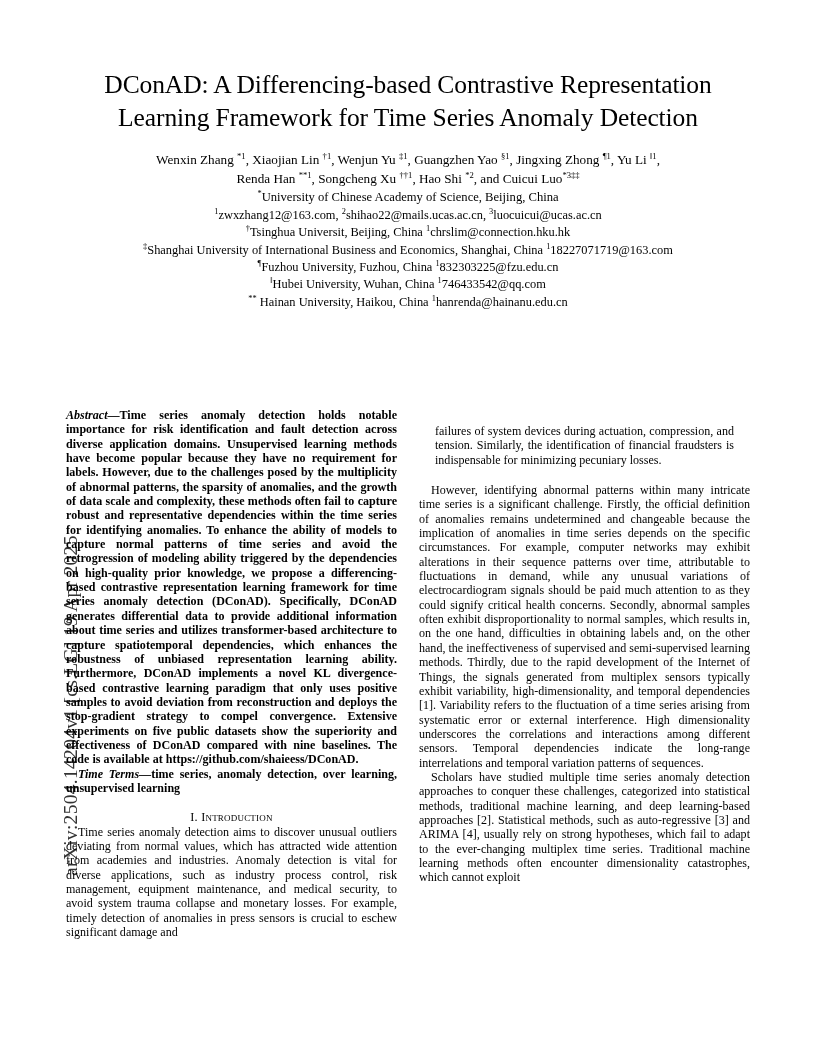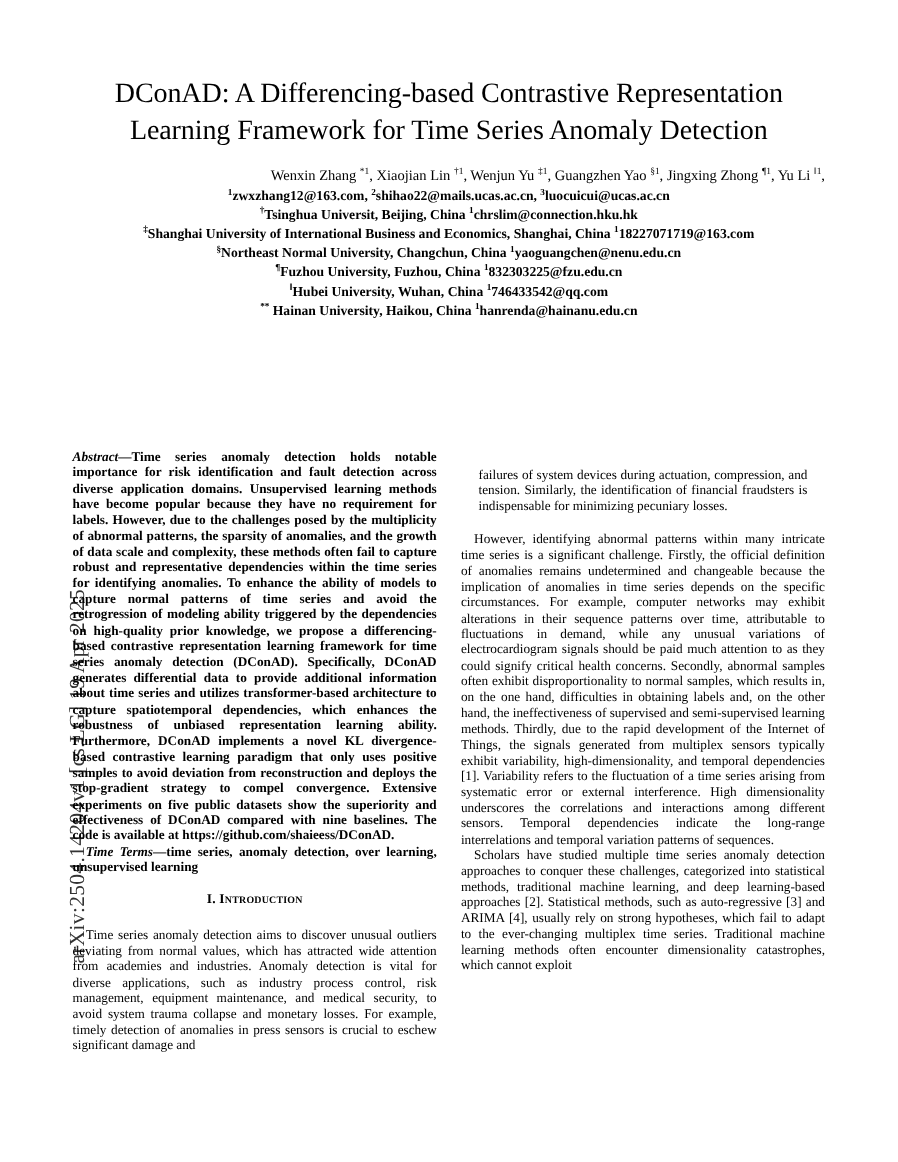--- a/index.html
+++ b/index.html
@@ -56,39 +56,38 @@
     font-size: 25.5px;
     line-height: 33px;
     font-weight: normal;
     letter-spacing: -0.1px;
     padding: 0 16px;
   }
 
   
   #authors {
     margin-top: 17px;
-    text-align: right;
+    text-align: center;
     font-size: 13.2px;
     line-height: 18.6px;
   }
   #authors sup { font-size: 8.6px; vertical-align: super; line-height: 0; }
 
   #affil-star {
     text-align: center;
     font-size: 12.6px;
     line-height: 17.6px;
     margin-top: 1px;
   }
 
   #affiliations {
     text-align: center;
     font-size: 12.4px;
     line-height: 17.4px;
     margin-top: 0px;
-    font-weight: bold;
   }
   #affiliations .aff-line { white-space: nowrap; }
   #affiliations sup, #affil-star sup { font-size: 8.4px; vertical-align: super; line-height: 0; }
 
   
   #columns {
     position: absolute;
     left: 0px;
     top: 408px;
     width: 684px;
@@ -113,23 +112,23 @@
     font-weight: bold;
     text-align: justify;
     margin: 0;
     text-indent: 12px;
   }
   .indexterms .lead { font-style: italic; font-weight: bold; }
 
   h2.section-head {
     text-align: center;
     font-size: 12.3px;
-    font-weight: bold;
+    font-weight: normal;
     font-variant: small-caps;
-    margin: 15px 0 18px 0;
+    margin: 15px 0 0 0;
     letter-spacing: 0.2px;
   }
 
   p.body-par {
     margin: 0;
     text-indent: 12px;
     text-align: justify;
   }
   p.body-par.first { text-indent: 12px; }
   p.cont { text-indent: 0; margin: 16px; }
@@ -140,28 +139,29 @@
 <div id="arxiv-stamp">
   <div class="stamp-text">arXiv:2504.14204v1  [cs.LG]  19 Apr 2025</div>
 </div>
 
 <div id="page">
 
   <h1 id="title">DConAD: A Differencing-based Contrastive Representation Learning Framework for Time Series Anomaly Detection</h1>
 
   <div id="authors">
     <div>Wenxin Zhang <sup>*1</sup>, Xiaojian Lin <sup>†1</sup>, Wenjun Yu <sup>‡1</sup>, Guangzhen Yao <sup>§1</sup>, Jingxing Zhong <sup>¶1</sup>, Yu Li <sup>‖1</sup>,</div>
+    <div>Renda Han <sup>**1</sup>, Songcheng Xu <sup>††1</sup>, Hao Shi <sup>*2</sup>, and Cuicui Luo<sup>*3‡‡</sup></div>
   </div>
 
+  <div id="affil-star"><sup>*</sup>University of Chinese Academy of Science, Beijing, China</div>
 
   <div id="affiliations">
     <div class="aff-line"><sup>1</sup>zwxzhang12@163.com, <sup>2</sup>shihao22@mails.ucas.ac.cn, <sup>3</sup>luocuicui@ucas.ac.cn</div>
     <div class="aff-line"><sup>†</sup>Tsinghua Universit, Beijing, China <sup>1</sup>chrslim@connection.hku.hk</div>
     <div class="aff-line"><sup>‡</sup>Shanghai University of International Business and Economics, Shanghai, China <sup>1</sup>18227071719@163.com</div>
-    <div class="aff-line"><sup>§</sup>Northeast Normal University, Changchun, China <sup>1</sup>yaoguangchen@nenu.edu.cn</div>
     <div class="aff-line"><sup>¶</sup>Fuzhou University, Fuzhou, China <sup>1</sup>832303225@fzu.edu.cn</div>
     <div class="aff-line"><sup>‖</sup>Hubei University, Wuhan, China <sup>1</sup>746433542@qq.com</div>
     <div class="aff-line"><sup>**</sup> Hainan University, Haikou, China <sup>1</sup>hanrenda@hainanu.edu.cn</div>
   </div>
 
   <div id="columns">
 
     <div class="col" id="col-left">
       <p class="abstract"><span class="lead">Abstract</span><span>—Time series anomaly detection holds notable importance for risk identification and fault detection across diverse application domains. Unsupervised learning methods have become popular because they have no requirement for labels. However, due to the challenges posed by the multiplicity of abnormal patterns, the sparsity of anomalies, and the growth of data scale and complexity, these methods often fail to capture robust and representative dependencies within the time series for identifying anomalies. To enhance the ability of models to capture normal patterns of time series and avoid the retrogression of modeling ability triggered by the dependencies on high-quality prior knowledge, we propose a differencing-based contrastive representation learning framework for time series anomaly detection (DConAD). Specifically, DConAD generates differential data to provide additional information about time series and utilizes transformer-based architecture to capture spatiotemporal dependencies, which enhances the robustness of unbiased representation learning ability. Furthermore, DConAD implements a novel KL divergence-based contrastive learning paradigm that only uses positive samples to avoid deviation from reconstruction and deploys the stop-gradient strategy to compel convergence. Extensive experiments on five public datasets show the superiority and effectiveness of DConAD compared with nine baselines. The code is available at https://github.com/shaieess/DConAD.</span></p>
       <p class="indexterms"><span class="lead">Time Terms</span><span>—time series, anomaly detection, over learning, unsupervised learning</span></p>

